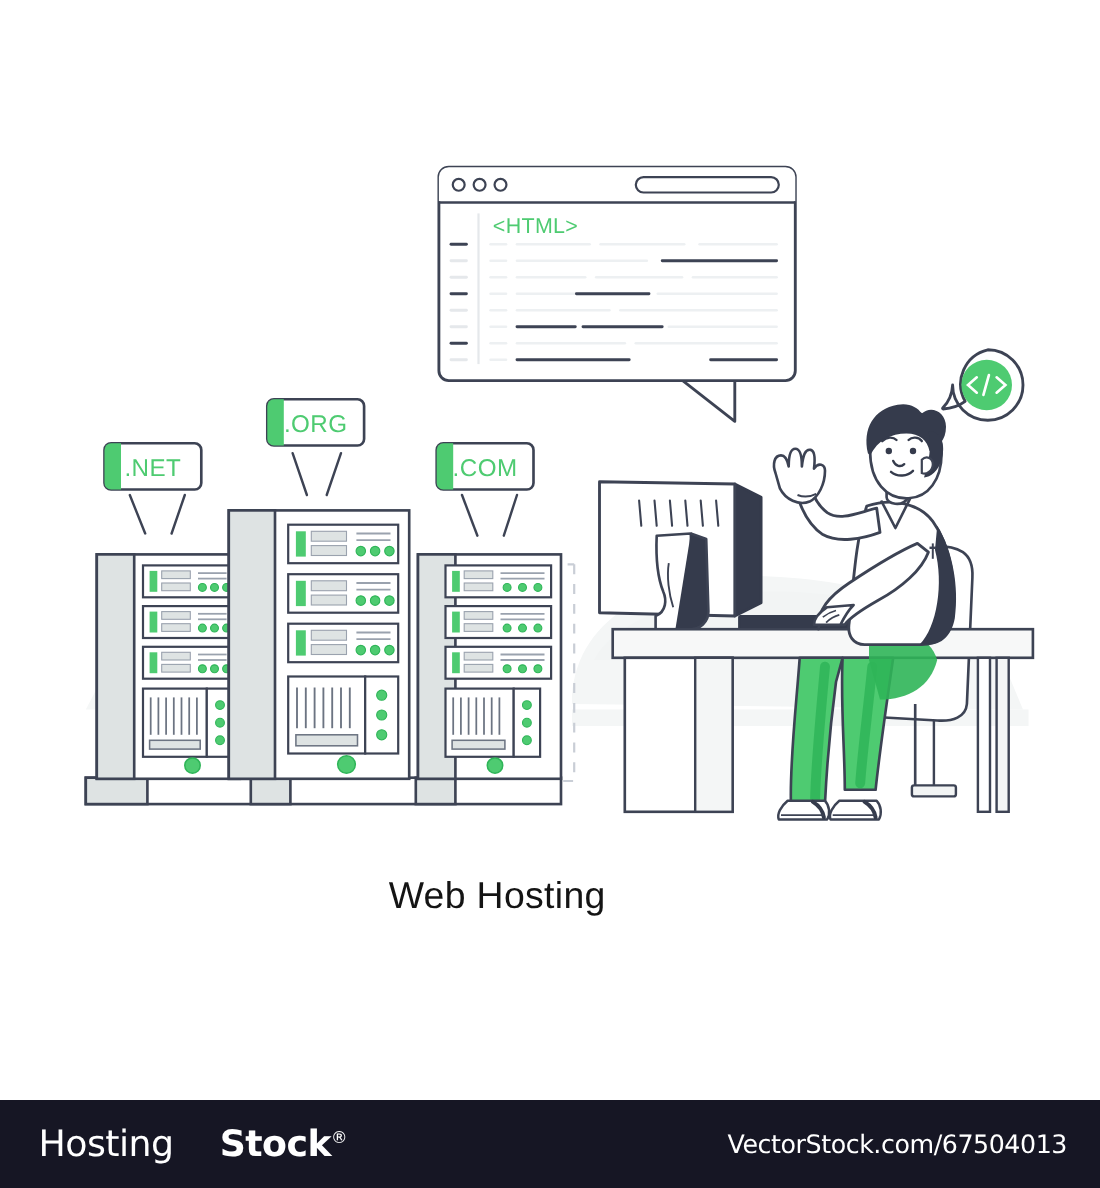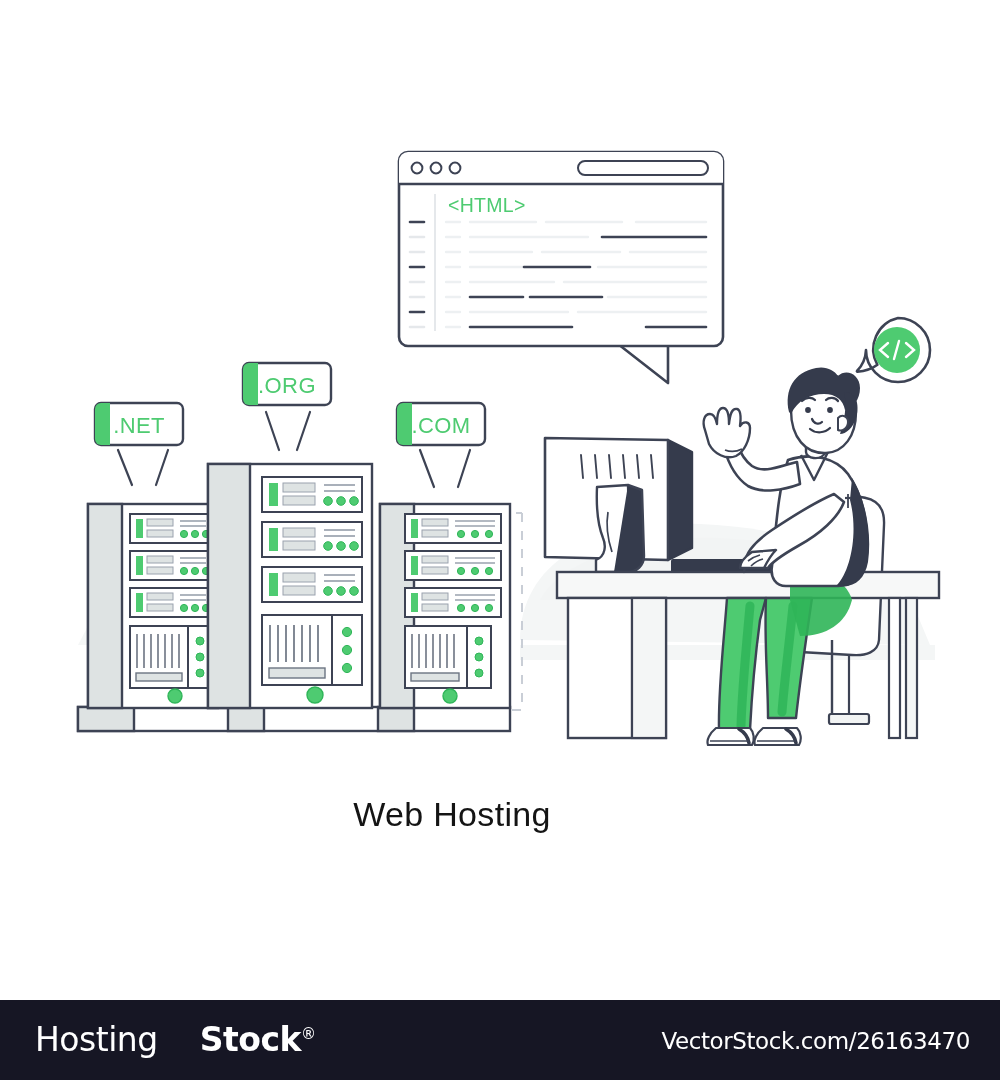--- a/index.html
+++ b/index.html
@@ -446,16 +446,16 @@
         <path d="M848,494 L848,508" stroke="#3D4354" stroke-width="1.8"></path>
       </g>
 
     </svg>
   </div>
 
   <div class="caption">Web Hosting</div>
 
   <div id="footer">
     <div class="vs-logo"><span>Hosting</span><span class="bold">Stock</span><span class="reg">®</span></div>
-    <div class="vs-url">VectorStock.com/26163470</div>
+    <div class="vs-url">VectorStock.com/67504013</div>
   </div>
 
 </div>
 
 </body></html>

